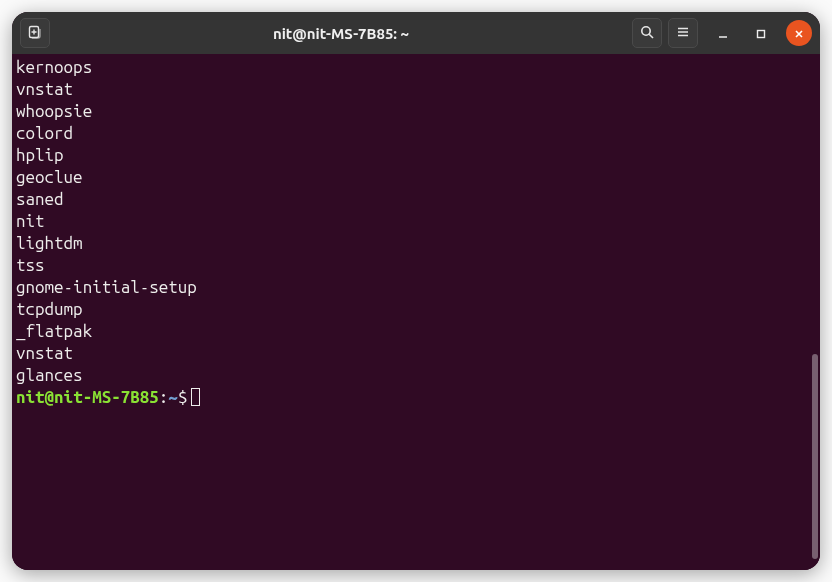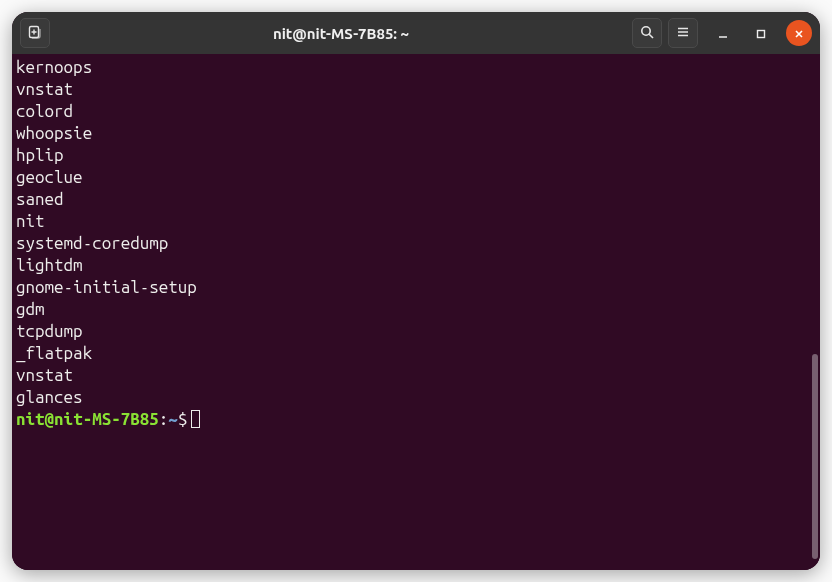--- a/index.html
+++ b/index.html
@@ -155,30 +155,29 @@
             <path d="M2 2 L8 8 M8 2 L2 8"></path>
           </svg>
       </span>
     </div>
   </div>
 
   <div class="terminal">
     <div id="output">
         <div class="output-line">kernoops</div>
         <div class="output-line">vnstat</div>
+        <div class="output-line">whoopsie</div>
         <div class="output-line">colord</div>
-        <div class="output-line">whoopsie</div>
         <div class="output-line">hplip</div>
         <div class="output-line">geoclue</div>
         <div class="output-line">saned</div>
         <div class="output-line">nit</div>
-        <div class="output-line">systemd-coredump</div>
         <div class="output-line">lightdm</div>
+        <div class="output-line">tss</div>
         <div class="output-line">gnome-initial-setup</div>
-        <div class="output-line">gdm</div>
         <div class="output-line">tcpdump</div>
         <div class="output-line">_flatpak</div>
         <div class="output-line">vnstat</div>
         <div class="output-line">glances</div>
       </div>
     <div class="prompt-line">
       <span class="p-user">nit</span><span class="p-user">@</span><span class="p-host">nit-MS-7B85</span><span class="p-colon">:</span><span class="p-path">~</span><span class="p-sym">$</span>
       <span class="cursor"></span>
     </div>
     <div class="scroll-thumb"></div>

